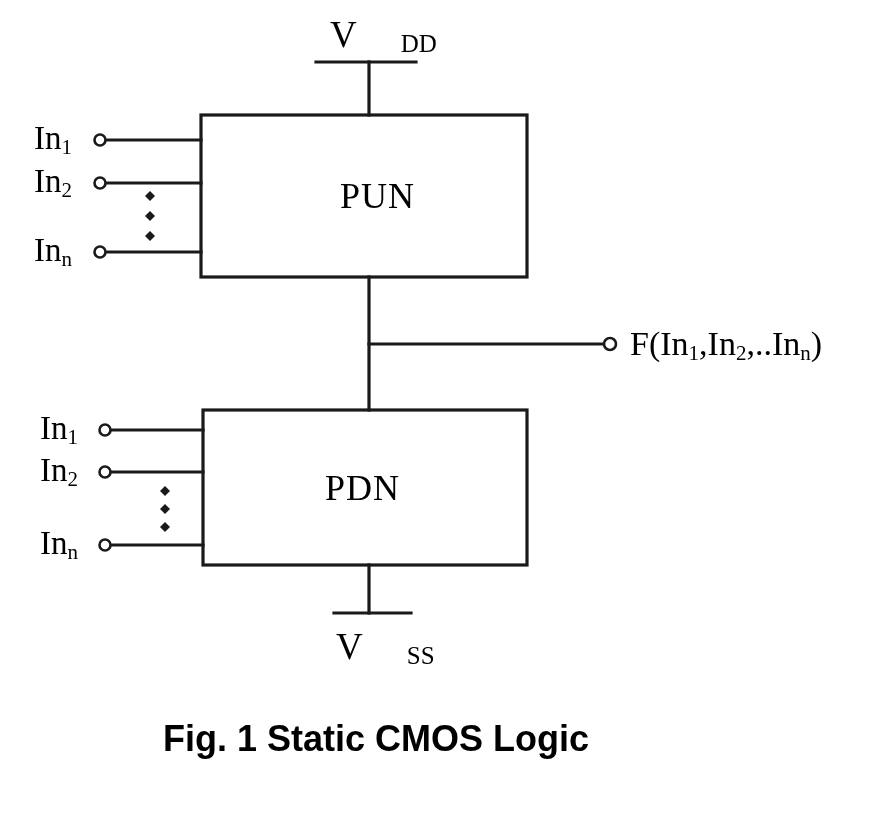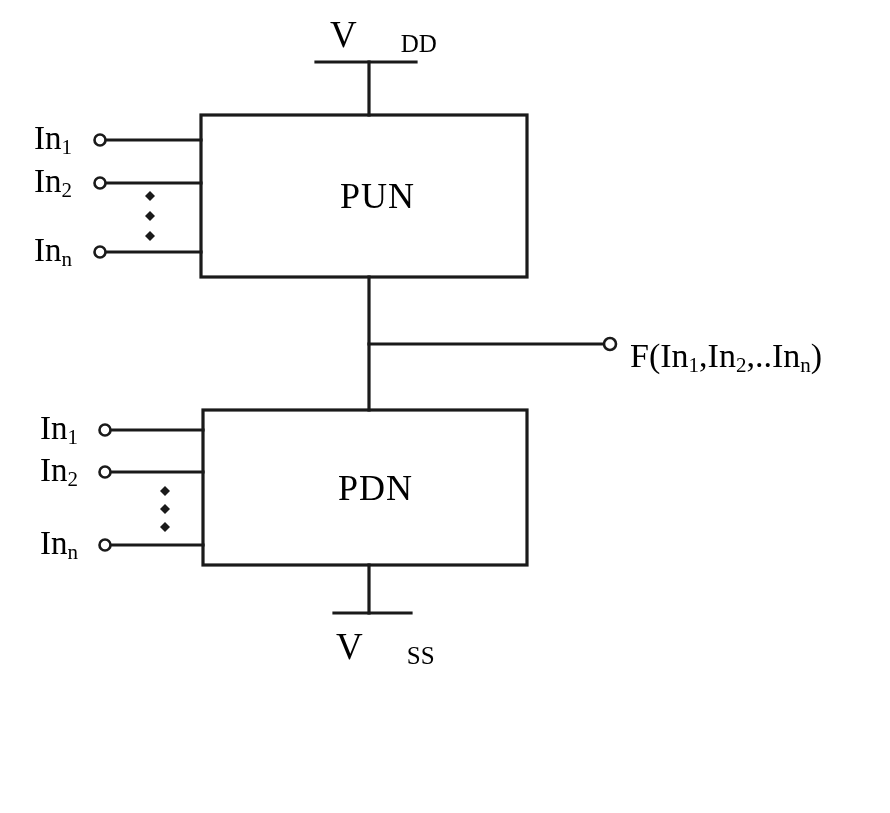--- a/index.html
+++ b/index.html
@@ -46,21 +46,20 @@
     font-size: 25px;
     vertical-align: -0.18em;
     margin-left: 44px;
   }
   .block-label {
     font-size: 36px;
     letter-spacing: 1px;
   }
   .out-label {
     font-size: 34px;
-    margin-top: 12px;
   }
   .out-label .sub {
     font-size: 21px;
     vertical-align: -0.22em;
   }
   .caption {
     position: absolute;
     font-family: "Liberation Sans", sans-serif;
     font-weight: bold;
     font-size: 36px;
@@ -107,27 +106,28 @@
         <polygon points="165,504 170,509 165,514 160,509" fill="#1a1a1a"></polygon>
         <polygon points="165,522 170,527 165,532 160,527" fill="#1a1a1a"></polygon>
       </g>
   </svg>
 
   <div class="lbl rail-label" id="vdd-label" style="left: 330px; top: 16px;"><span>V</span><span class="sub">DD</span></div>
 
   <div class="lbl rail-label" id="vss-label" style="left: 336px; top: 628px;"><span>V</span><span class="sub">SS</span></div>
 
   <div class="lbl block-label" id="pun-label" style="left: 340px; top: 178px;">PUN</div>
-  <div class="lbl block-label" id="pdn-label" style="left: 338px; top: 470px;">PDN</div>
+  <div class="lbl block-label" id="pdn-label" style="left: 325px; top: 470px;">PDN</div>
 
   <div class="lbl out-label" id="output-label" style="left: 630px; top: 327px;"><span>F(In</span><span class="sub">1</span><span>,In</span><span class="sub">2</span><span>,..In</span><span class="sub">n</span><span>)</span></div>
 
   <div id="input-label-host">
       <div class="lbl in-label" style="left: 34px; top: 122px;"><span>In</span><span class="sub">1</span></div>
       <div class="lbl in-label" style="left: 34px; top: 165px;"><span>In</span><span class="sub">2</span></div>
       <div class="lbl in-label" style="left: 34px; top: 234px;"><span>In</span><span class="sub">n</span></div>
       <div class="lbl in-label" style="left: 40px; top: 412px;"><span>In</span><span class="sub">1</span></div>
       <div class="lbl in-label" style="left: 40px; top: 454px;"><span>In</span><span class="sub">2</span></div>
       <div class="lbl in-label" style="left: 40px; top: 527px;"><span>In</span><span class="sub">n</span></div>
     </div>
 
+  <div class="caption" id="figure-caption" style="left: 163px; top: 718px;">Fig. 1 Static CMOS Logic</div>
 
 </div>
 
 </body></html>

